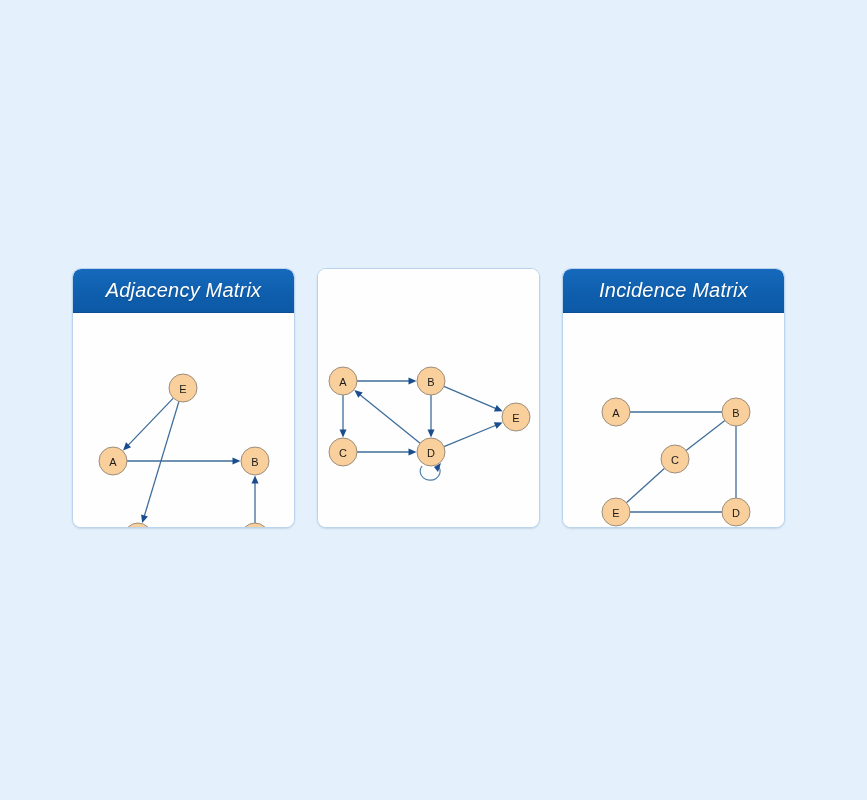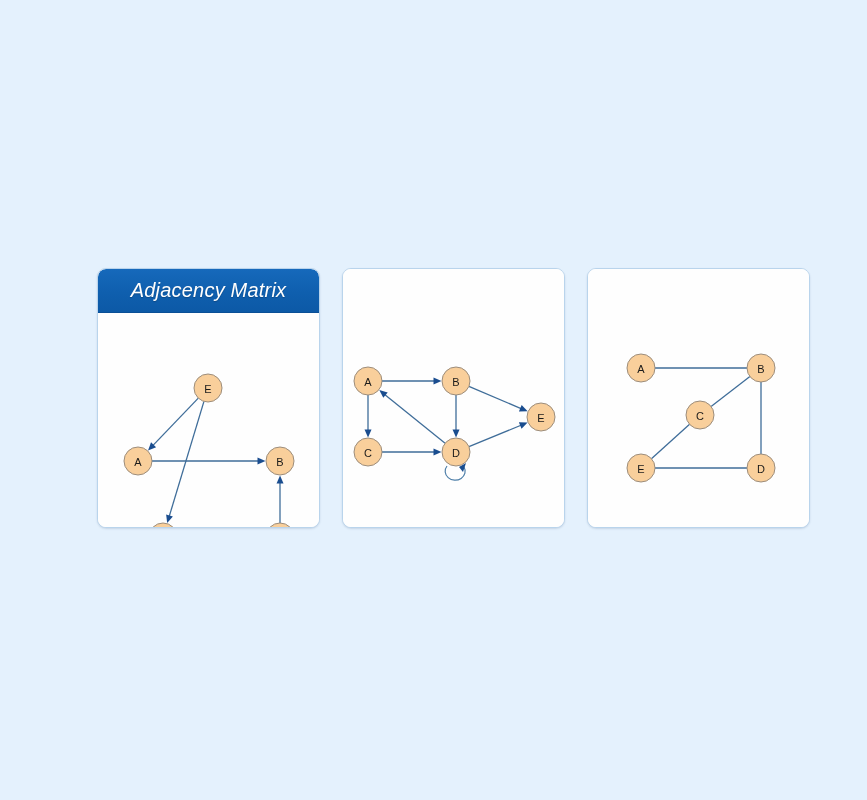--- a/index.html
+++ b/index.html
@@ -9,21 +9,21 @@
   body {
     width: 867px;
     height: 800px;
     background: #e4f1fd;
     font-family: "Liberation Sans", sans-serif;
     overflow: hidden;
     position: relative;
   }
   #board {
     position: absolute;
-    left: 97px;
+    left: 72px;
     top: 268px;
     width: 713px;
     height: 262px;
     display: flex;
     gap: 22px;
   }
   .card {
     width: 223px;
     height: 260px;
     background: #fefefe;
@@ -170,20 +170,23 @@
             <text x="25" y="183.5" class="node-label">C</text>
           </g>
           <g>
             <circle cx="113" cy="183" r="14" class="node-circle"></circle>
             <text x="113" y="183.5" class="node-label">D</text>
           </g>
         </svg>
       </div>
     </div>
     <div class="card">
+      <div class="card-header">
+        <div class="card-title">Incidence Matrix</div>
+      </div>
       <div class="card-body">
         <svg viewBox="0 0 223 216" class="graph-svg">
           <g>
             <line x1="67" y1="99" x2="159" y2="99" class="edge-line"></line>
             <line x1="161.91002610105605" y1="107.54473398771091" x2="123.08997389894395" y2="137.4552660122891" class="edge-line"></line>
             <line x1="173" y1="113" x2="173" y2="185" class="edge-line"></line>
             <line x1="101.58510910737677" y1="155.3557494459158" x2="63.414890892623234" y2="189.6442505540842" class="edge-line"></line>
             <line x1="67" y1="199" x2="159" y2="199" class="edge-line"></line>
           </g>
           <g>

